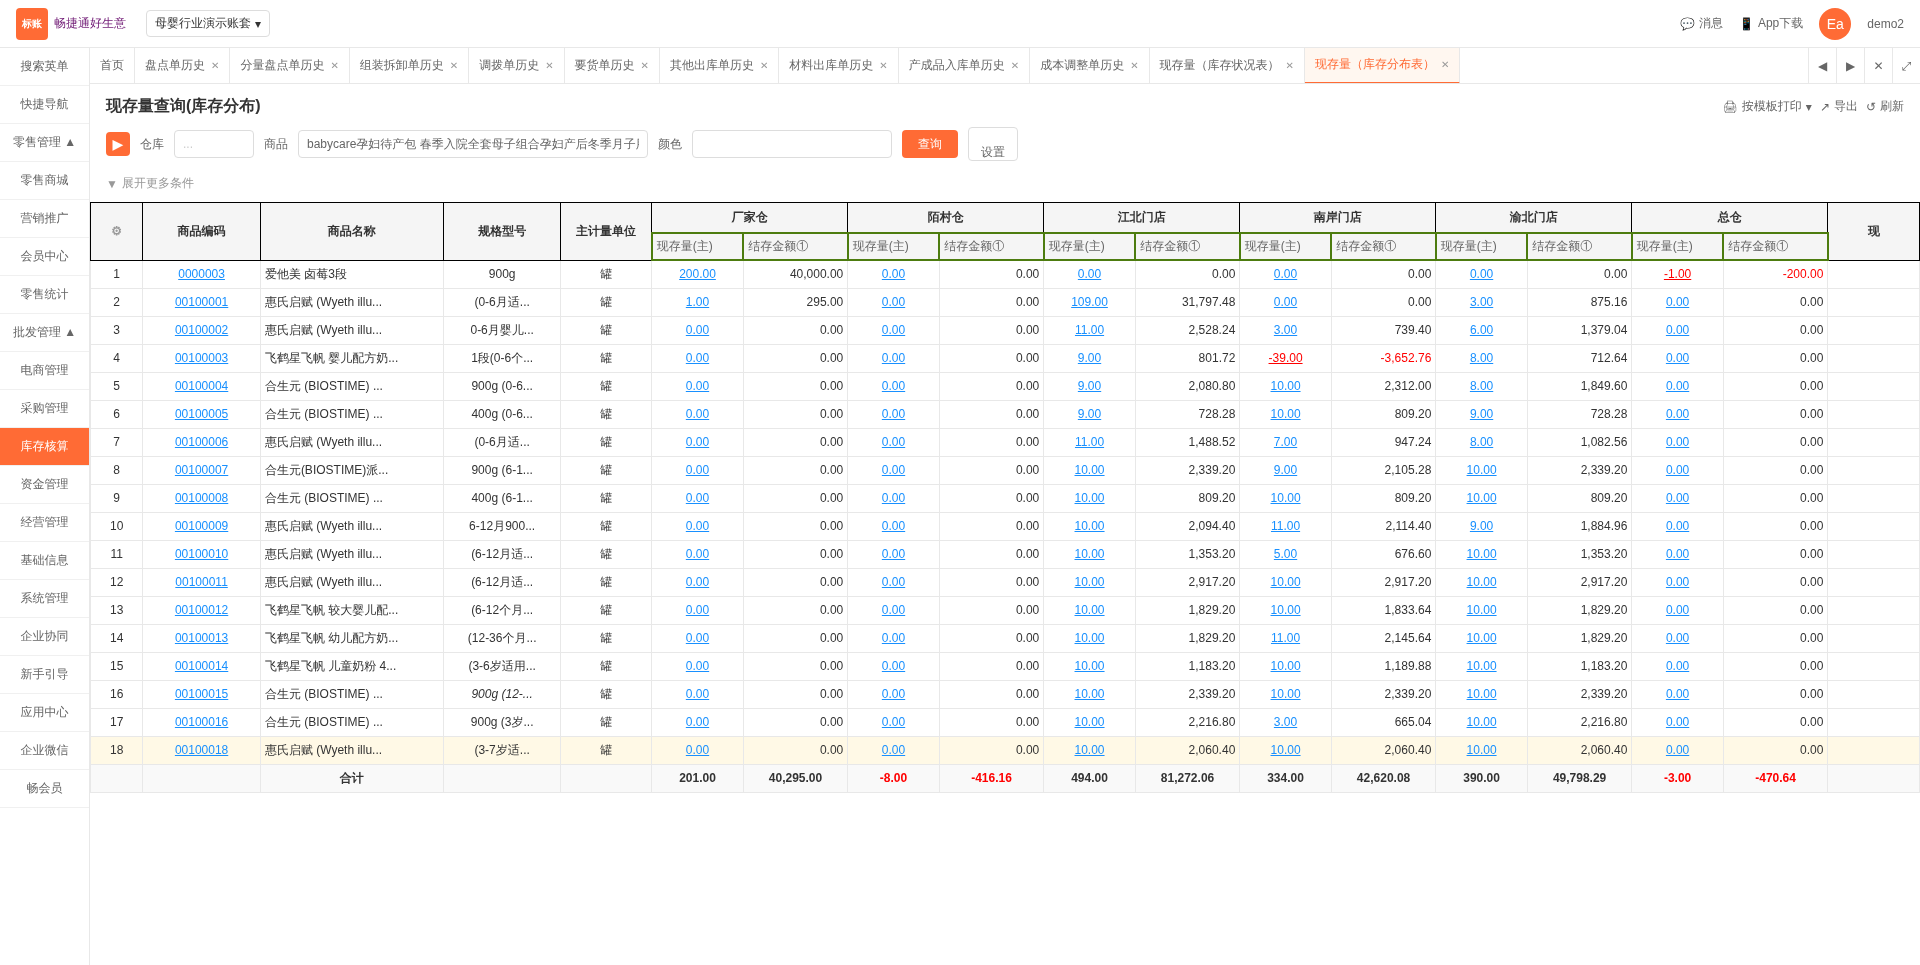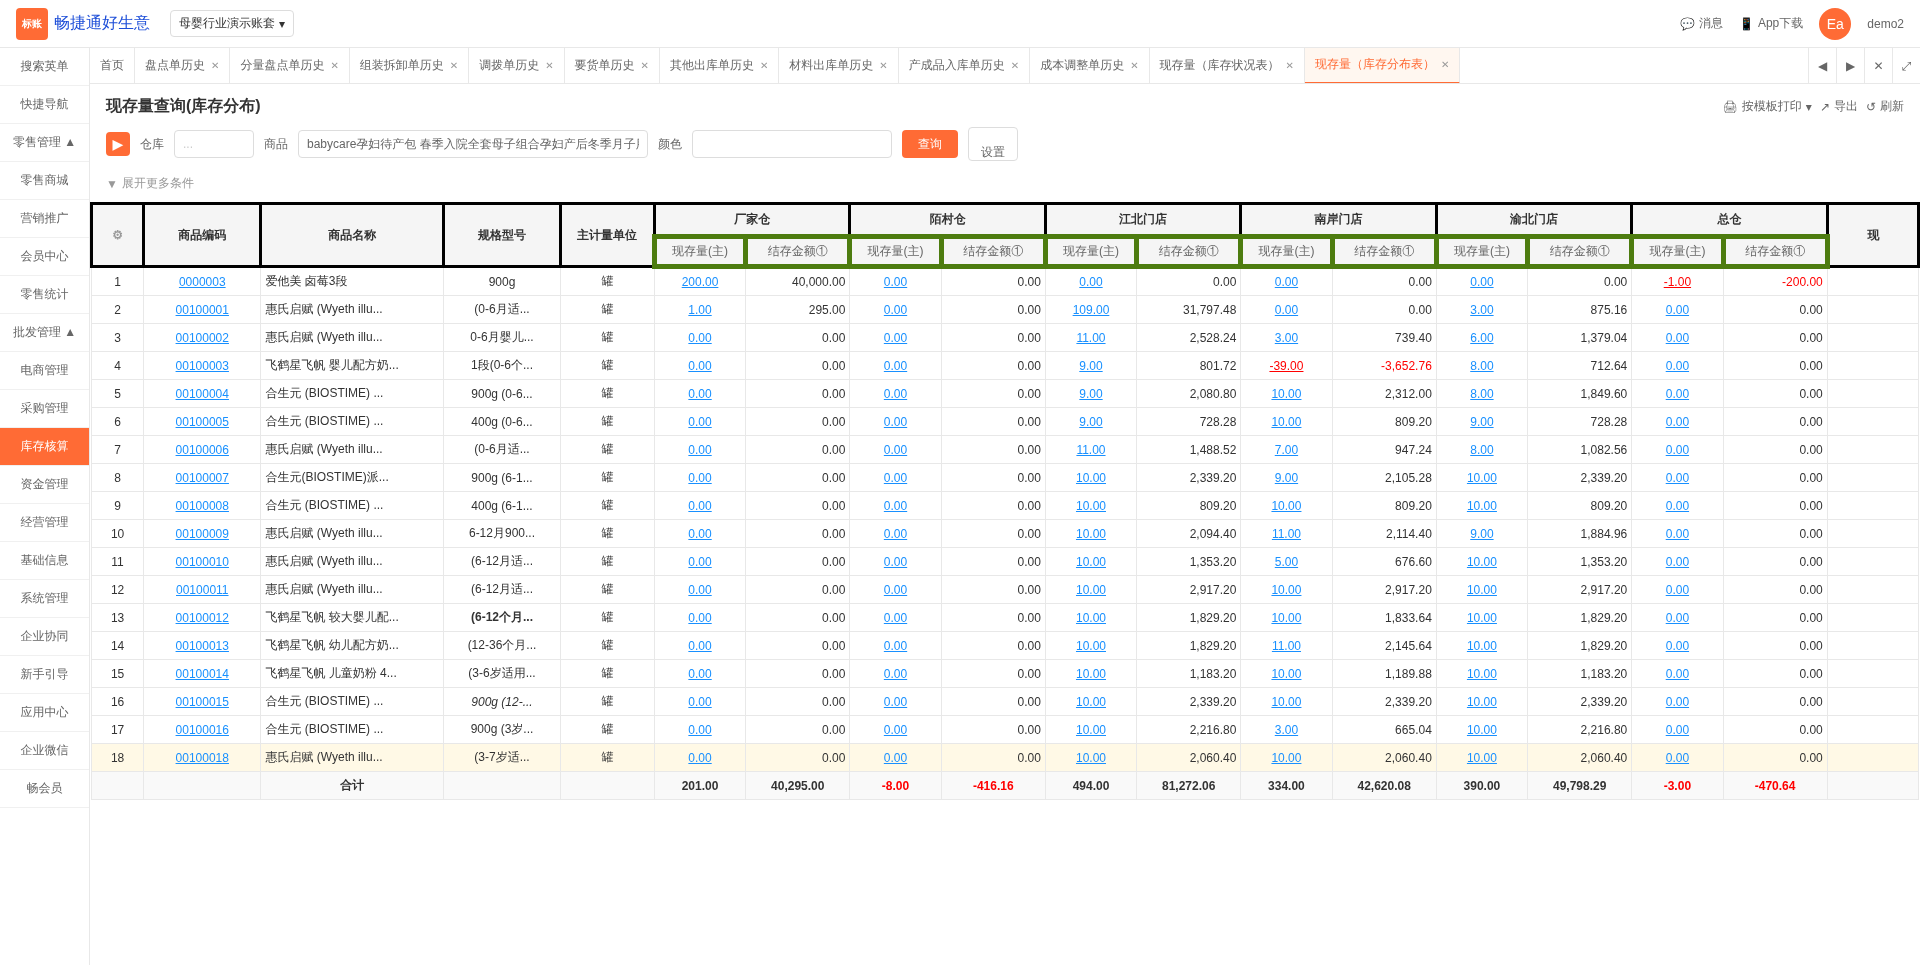--- a/index.html
+++ b/index.html
@@ -14,21 +14,21 @@
       justify-content: space-between;
       padding: 0 16px;
       border-bottom: 1px solid #e8e8e8;
       position: fixed;
       top: 0; left: 0; right: 0;
       z-index: 100;
     }
     .top-bar-left { display: flex; align-items: center; gap: 20px; }
     .logo-area { display: flex; align-items: center; gap: 6px; }
     .logo-icon { width: 32px; height: 32px; background: #ff6b35; border-radius: 4px; display: flex; align-items: center; justify-content: center; color: #fff; font-size: 10px; font-weight: bold; }
-    .logo-text { font-size: 16px; color: #1d4ed8; }
+    .logo-text { font-size: 12px; color: #701a75; }
     .store-selector { display: flex; align-items: center; gap: 4px; padding: 4px 8px; border: 1px solid #ddd; border-radius: 4px; cursor: pointer; background: #fff; }
     .top-bar-right { display: flex; align-items: center; gap: 16px; }
     .top-bar-btn { display: flex; align-items: center; gap: 4px; color: #666; cursor: pointer; font-size: 12px; }
 
     
     .sidebar {
       position: fixed;
       top: 48px;
       left: 0;
       width: 90px;
@@ -192,29 +192,29 @@
       border-collapse: collapse;
       font-size: 12px;
     }
     thead tr {
       background: #f5f5f5;
     }
     thead tr:first-child th {
       background: #f5f5f5;
       font-weight: bold;
       text-align: center;
-      border: 3px solid #000000;
+      border: 1px solid #000000;
       padding: 6px 4px;
       white-space: nowrap;
     }
     thead tr:nth-child(2) th {
       background: #f5f5f5;
       font-weight: normal;
-      text-align: center;
-      border: 5px solid #4d7c0f;
+      text-align: left;
+      border: 2px solid #4d7c0f;
       padding: 4px 4px;
       white-space: nowrap;
       color: #666;
     }
     tbody tr {
       background: #fff;
     }
     tbody tr.highlighted { background: #fff9e6; }
     tbody tr.total-row { background: #f9f9f9; font-weight: bold; }
     tbody td {
@@ -678,21 +678,21 @@
     <td class="td-link">10.00</td>
     <td class="text-right">2,917.20</td>
     <td class="td-link ">0.00</td>
     <td class="text-right ">0.00</td>
     <td></td>
   </tr>
           <tr>
     <td>13</td>
     <td class="td-link">00100012</td>
     <td class="text-left" style="max-width:130px;overflow:hidden;text-overflow:ellipsis;">飞鹤星飞帆 较大婴儿配...</td>
-    <td style="max-width:80px;overflow:hidden;text-overflow:ellipsis;font-weight:bold;">(6-12个月...</td>
+    <td style="max-width:80px;overflow:hidden;text-overflow:ellipsis;">(6-12个月...</td>
     <td>罐</td>
     <td class="td-link">0.00</td>
     <td class="text-right">0.00</td>
     <td class="td-link">0.00</td>
     <td class="text-right">0.00</td>
     <td class="td-link">10.00</td>
     <td class="text-right">1,829.20</td>
     <td class="td-link ">10.00</td>
     <td class="text-right ">1,833.64</td>
     <td class="td-link">10.00</td>

